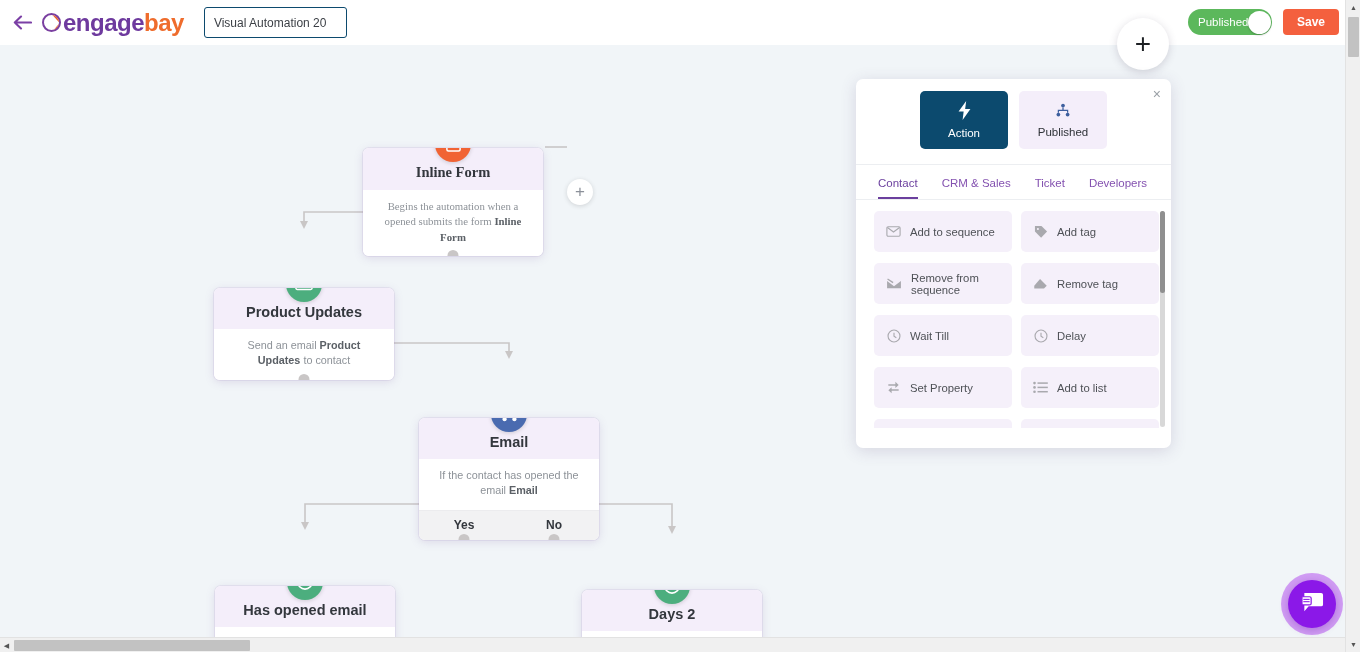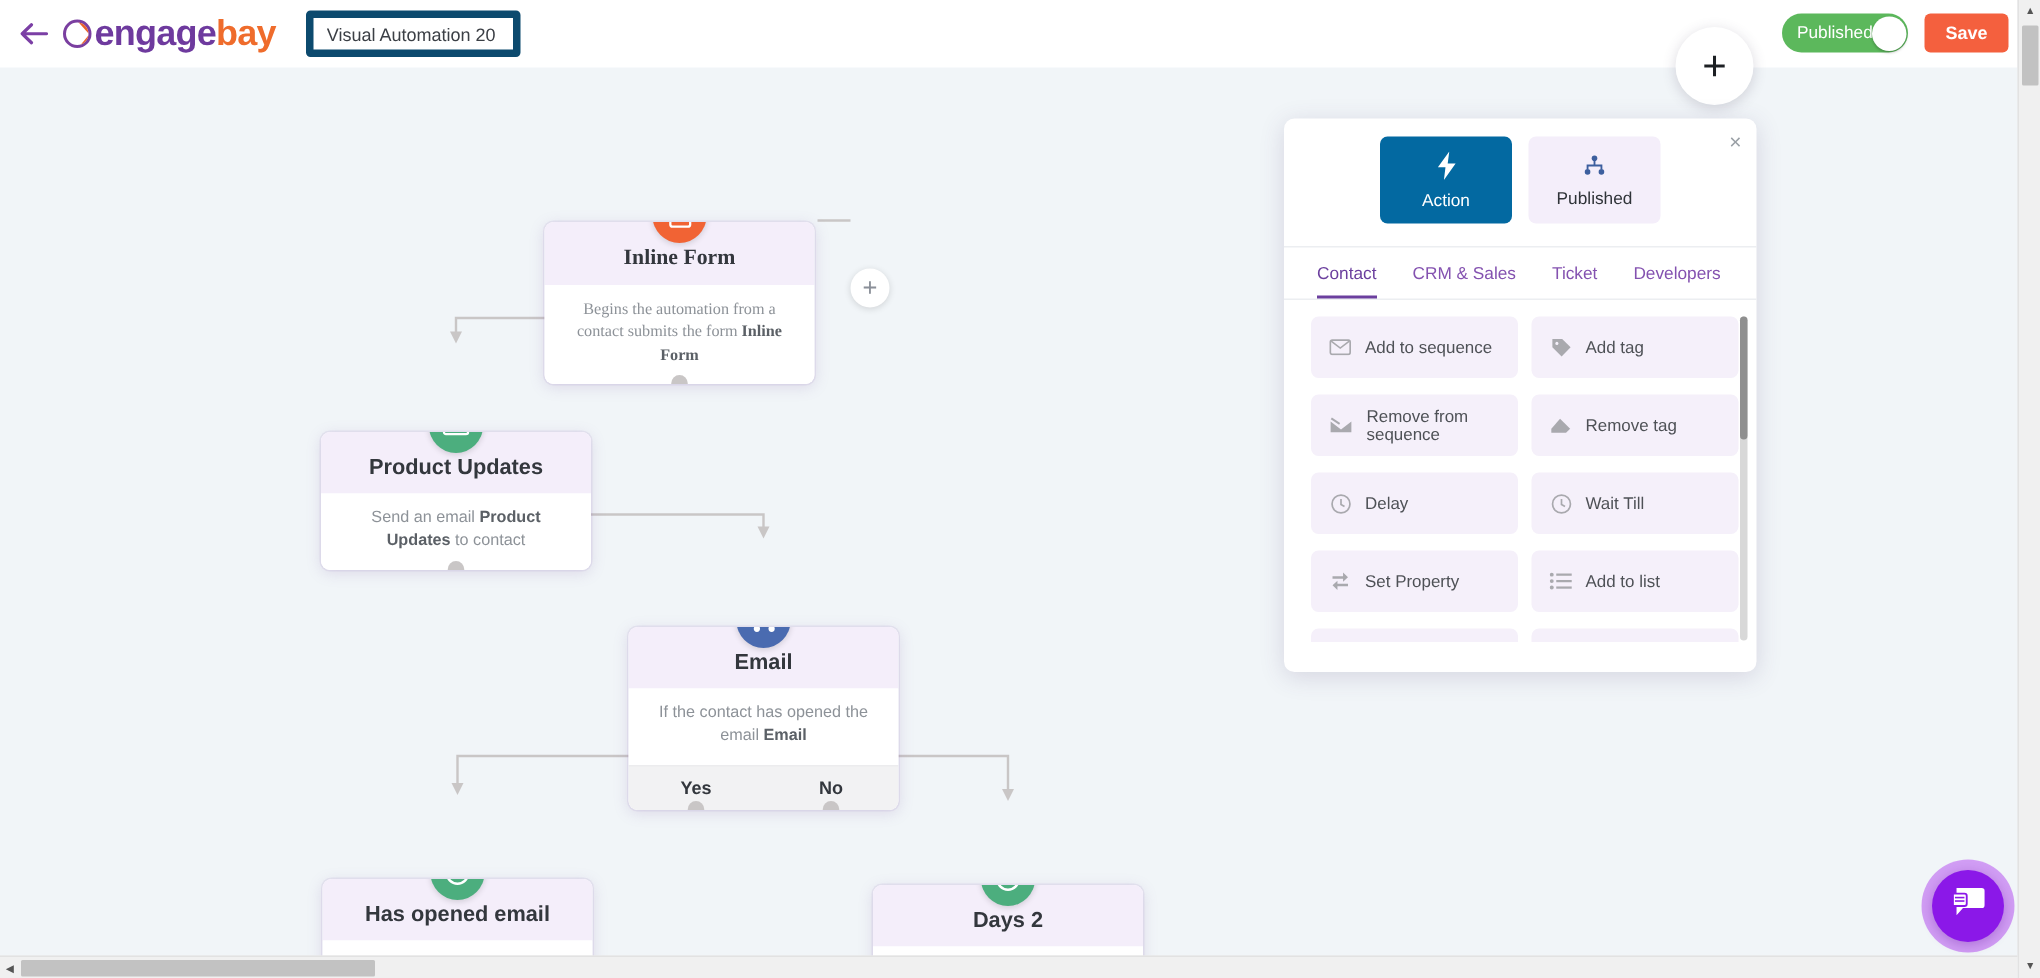--- a/index.html
+++ b/index.html
@@ -37,21 +37,21 @@
     border-right: 2.4px solid #e8622c; border-bottom: 2.4px solid #e8622c;
     transform: rotate(-50deg) skewX(-8deg);
   }
   .logo-text { font-size: 24px; font-weight: 600; letter-spacing: -0.5px; }
   .logo-text .lt-a { color: #6e3a9e; }
   .logo-text .lt-b { color: #ef6c2c; font-weight: 700; }
 
   .title-input {
     margin-left: 20px;
     width: 143px; height: 31px;
-    border: 5px solid #0c4a6e; border-radius: 3px;
+    border: 1px solid #0c4a6e; border-radius: 3px;
     background: #fff;
     font-family: "Liberation Sans", sans-serif;
     font-size: 12px; color: #3b3f45;
     padding: 0 9px;
     outline: none;
   }
 
   .topbar-right {
     position: absolute; right: 6px; top: 9px;
     display: flex; align-items: center; gap: 11px;
@@ -178,21 +178,21 @@
     display: flex; justify-content: center; gap: 11px;
     padding: 12px 0 15px;
     border-bottom: 1px solid #eceef1;
   }
   .mode-card {
     width: 88px; height: 58px; border-radius: 5px;
     display: flex; flex-direction: column; align-items: center;
     justify-content: center; gap: 5px;
     font-size: 11.5px; cursor: pointer;
   }
-  .mode-card.active { background: #0369a1; color: #fff; }
+  .mode-card.active { background: #0c4a6e; color: #fff; }
   .mode-card.idle   { background: #f4eefa; color: #2f3338; }
 
   .tabs {
     display: flex; gap: 24px;
     padding: 12px 22px 0;
     border-bottom: 1px solid #eceef1;
   }
   .tab {
     font-size: 11.5px; color: #8452b0; padding-bottom: 8px;
     cursor: pointer; border-bottom: 2px solid transparent;
@@ -336,21 +336,21 @@
           <rect x="2" y="2" width="14" height="14" rx="1.6" fill="none" stroke="#fff" stroke-width="1.6"></rect>
           <rect x="4.6" y="4.6" width="8.8" height="2" fill="#fff"></rect>
           <rect x="4.6" y="8.2" width="8.8" height="1.3" fill="#fff"></rect>
           <rect x="4.6" y="11" width="8.8" height="1.3" fill="#fff"></rect>
         </svg>
       </div>
       <div class="nhead">
         <div class="ntitle">Inline Form</div>
       </div>
       <div class="nbody">
-        <span>Begins the automation from a contact submits the form </span><b>Inline Form</b><span></span>
+        <span>Begins the automation when a opened submits the form </span><b>Inline Form</b><span></span>
       </div>
       <div class="port bottom"></div>
     </div>
 
     <div class="plus-circle" style="left:567px; top:134px;">+</div>
 
     <div class="node" style="left:214px; top:243px;">
       <div class="node-icon ic-green">
         <svg width="18" height="14" viewBox="0 0 20 15">
           <rect x="1" y="1.5" width="18" height="12" rx="1.6" fill="none" stroke="#fff" stroke-width="1.7"></rect>
@@ -499,31 +499,31 @@
           <span>Remove tag</span>
         </div>
 
         <div class="action-item">
           <span class="aicon">
             <svg width="14" height="14" viewBox="0 0 15 15">
                 <circle cx="7.5" cy="7.5" r="6.4" fill="none" stroke="#a9a9ae" stroke-width="1.2"></circle>
                 <path d="M7.5,3.9 L7.5,7.8 L10,9.3" fill="none" stroke="#a9a9ae" stroke-width="1.2"></path>
               </svg>
           </span>
-          <span>Delay</span>
+          <span>Wait Till</span>
         </div>
 
         <div class="action-item">
           <span class="aicon">
             <svg width="14" height="14" viewBox="0 0 15 15">
                 <circle cx="7.5" cy="7.5" r="6.4" fill="none" stroke="#a9a9ae" stroke-width="1.2"></circle>
                 <path d="M7.5,3.9 L7.5,7.8 L10,9.3" fill="none" stroke="#a9a9ae" stroke-width="1.2"></path>
               </svg>
           </span>
-          <span>Wait Till</span>
+          <span>Delay</span>
         </div>
 
         <div class="action-item">
           <span class="aicon">
             <svg width="15" height="15" viewBox="0 0 16 16">
                 <path d="M2.5,4.5 L10,4.5 L10,1.8 L13.5,5.2 L10,8.4 L10,6.2 L2.5,6.2 Z" fill="#a9a9ae"></path>
                 <path d="M13.5,11.5 L6,11.5 L6,14.2 L2.5,10.8 L6,7.6 L6,9.8 L13.5,9.8 Z" fill="#a9a9ae"></path>
               </svg>
           </span>
           <span>Set Property</span>

